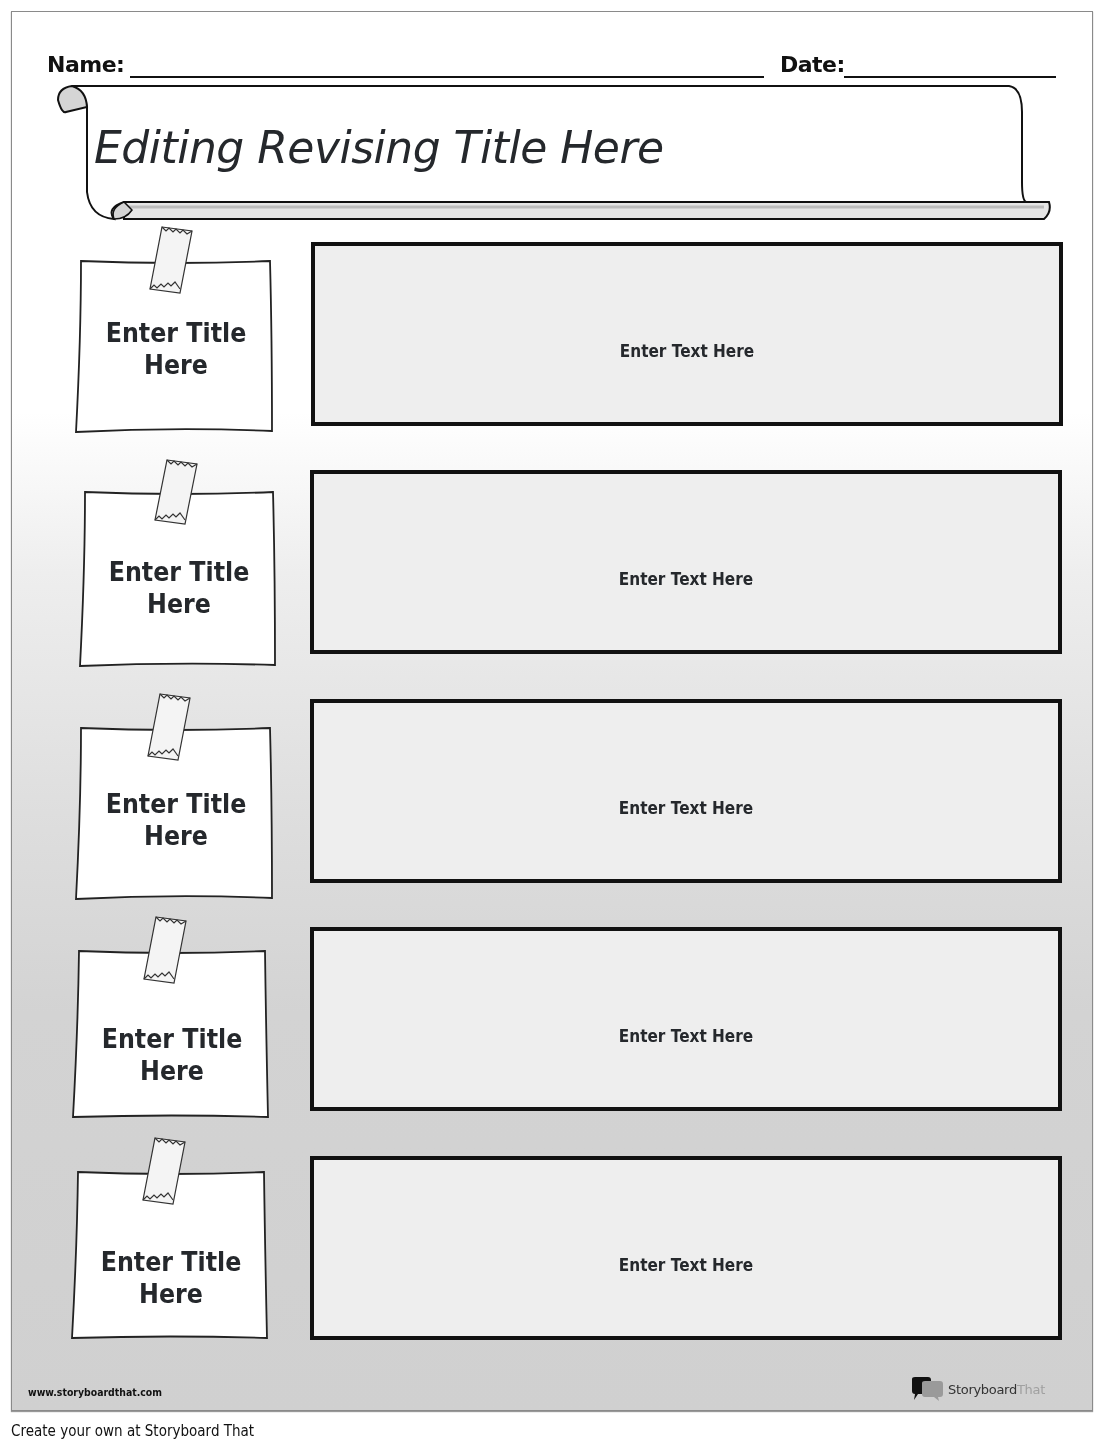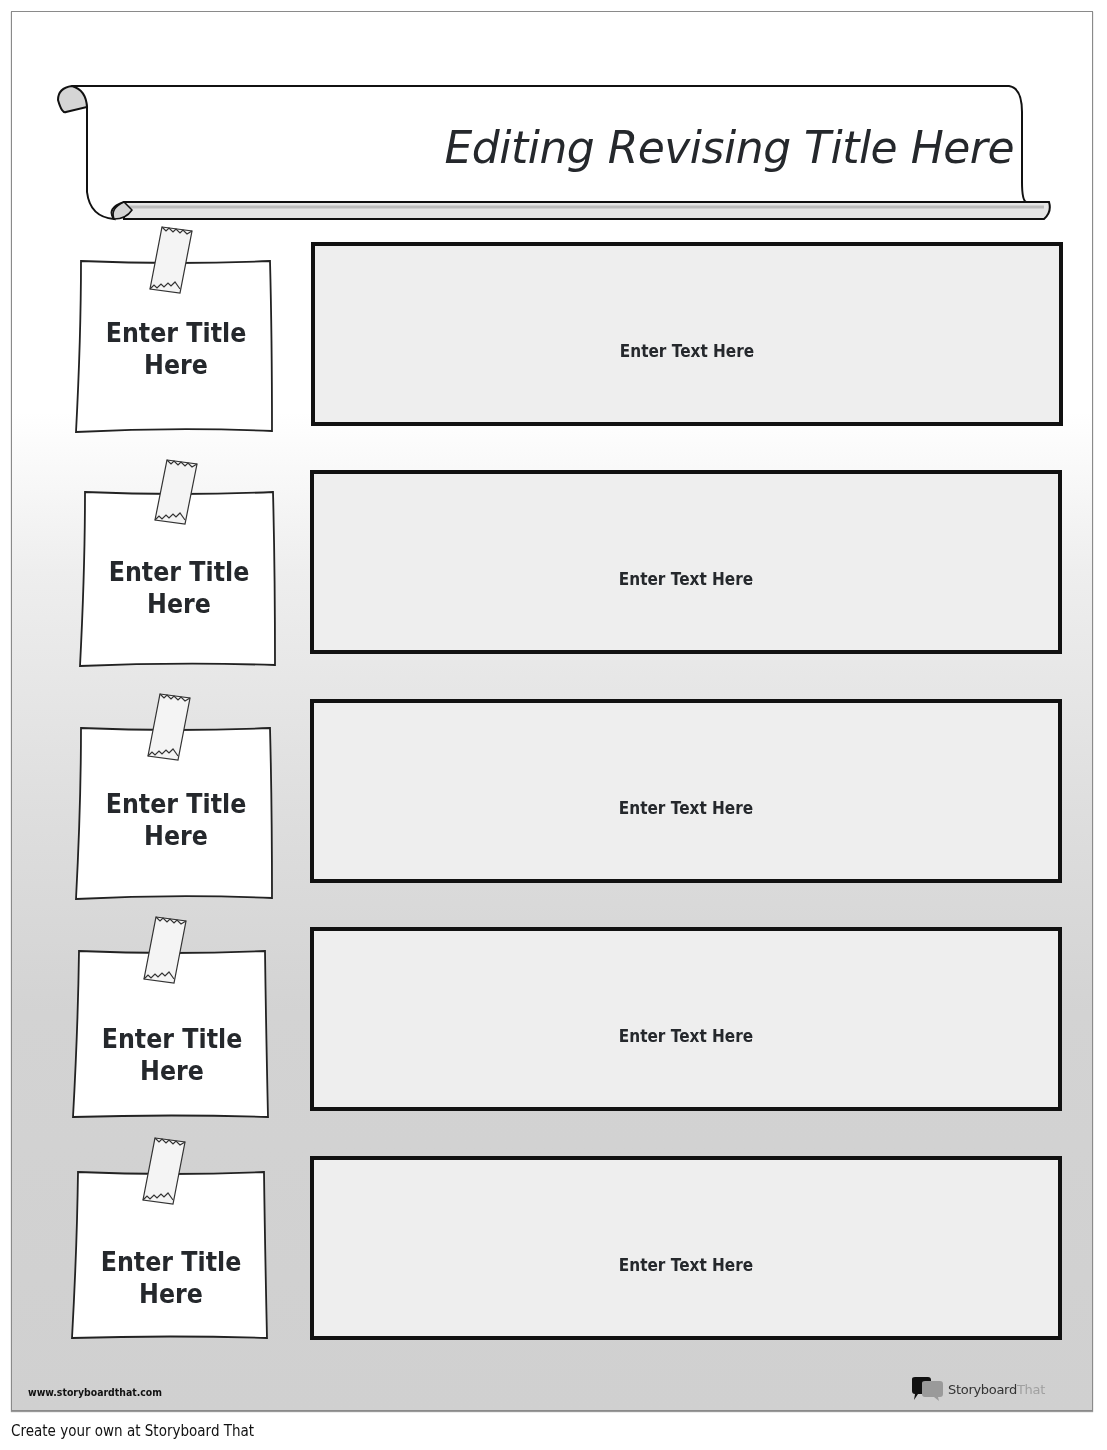--- a/index.html
+++ b/index.html
@@ -15,21 +15,21 @@
     }
     .header-row { position: absolute; top: 40px; left: 35px; right: 38px; height: 30px; font-weight: bold; font-size: 22px; color: #111; font-family: "DejaVu Sans", sans-serif; letter-spacing: -0.5px;}
     .name-label { position: absolute; left: 0; top: 0; }
     .name-line { position: absolute; left: 83px; top: 24px; width: 634px; border-bottom: 2px solid #111; }
     .date-label { position: absolute; left: 733px; top: 0; }
     .date-line { position: absolute; left: 797px; top: 24px; width: 212px; border-bottom: 2px solid #111; }
 
     .banner { position: absolute; left: 42px; top: 70px; width: 1000px; height: 145px; }
     .banner svg { position: absolute; left: 0; top: 0; }
     .banner-title {
-      position: absolute; left: 40px; right: 40px; top: 40px; text-align: right;
+      position: absolute; left: 40px; right: 40px; top: 40px; text-align: left;
       font-family: "DejaVu Sans", sans-serif; font-style: oblique; font-size: 44px; color: #25282c; letter-spacing: -0.5px;
     }
 
     .row { position: absolute; left: 11px; width: 1082px; height: 216px; }
     .note { position: absolute; }
     .note svg { position: absolute; left: 0; top: 0; overflow: visible; }
     .note-title {
       position: absolute; left: 0; width: 200px; text-align: center;
       font-family: "DejaVu Sans", sans-serif; font-weight: bold; font-size: 27px; line-height: 32px; color: #25282c;
       transform: scaleX(0.88);
@@ -47,20 +47,26 @@
     .brand { position: absolute; left: 898px; top: 1364px; height: 26px; display: flex; align-items: center; }
     .brand-text { font-size: 13px; color: #333; font-family: "DejaVu Sans", sans-serif; margin-left: 4px; letter-spacing: -0.3px;}
     .brand-text .that { color: #a0a0a0; }
     .bottom-caption { position: absolute; left: 11px; top: 1422px; font-size: 15px; color: #111; font-family: "DejaVu Sans", sans-serif; transform: scaleX(0.9); transform-origin: left; }
   </style>
 </head>
 <body>
 
 <div class="sheet">
 
+  <div class="header-row">
+    <span class="name-label">Name:</span>
+    <div class="name-line"></div>
+    <span class="date-label">Date:</span>
+    <div class="date-line"></div>
+  </div>
 
   <div class="banner">
     <svg width="1000" height="145" viewBox="0 0 1000 145">
 
       <path d="M70 120 L995 120 Q998 130 990 137 L70 137 Z" fill="#e6e6e6" stroke="#111" stroke-width="2"></path>
       <path d="M75 125 L990 125" stroke="#bdbdbd" stroke-width="3"></path>
 
       <path d="M18 4 L955 4 Q968 6 968 30 L968 100 Q968 118 972 120 L70 120 Q52 126 60 137 Q36 135 33 110 L33 25 Q30 10 18 4 Z" fill="#ffffff" stroke="#111" stroke-width="2"></path>
 
       <path d="M18 4 Q4 6 4 18 Q8 32 12 30 L33 25 Q32 8 18 4 Z" fill="#d5d5d5" stroke="#111" stroke-width="2"></path>

